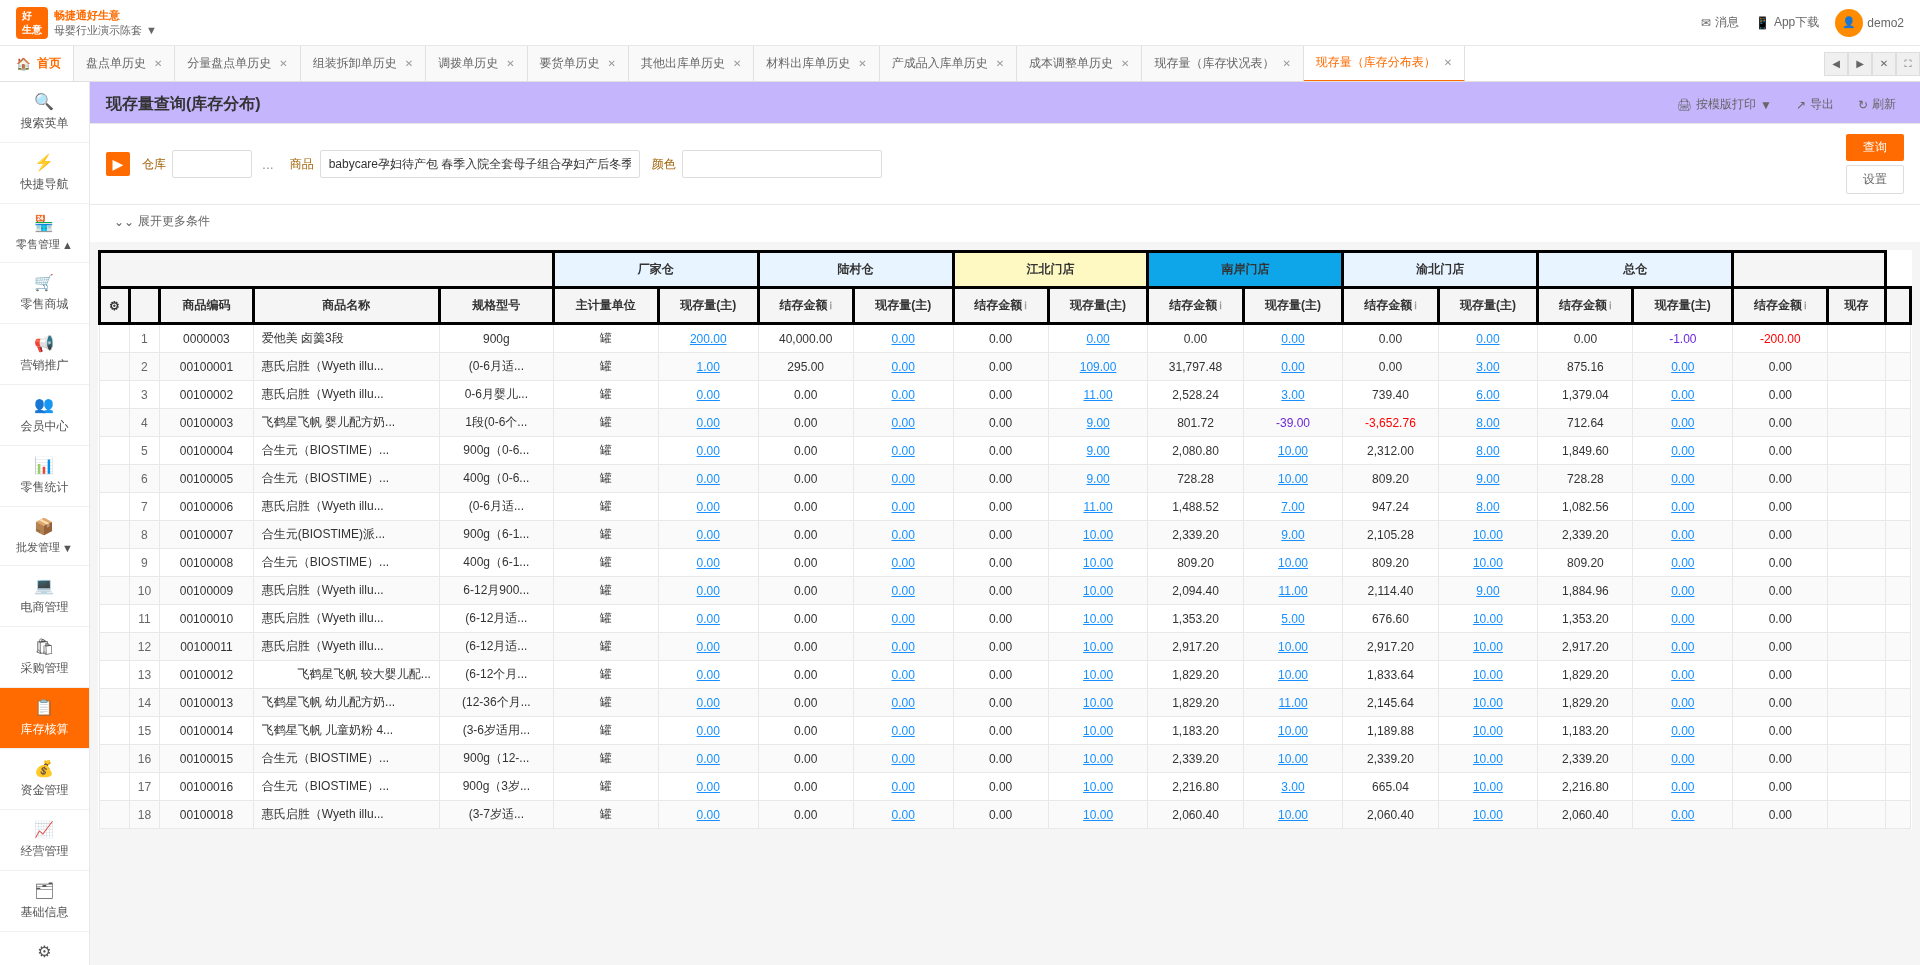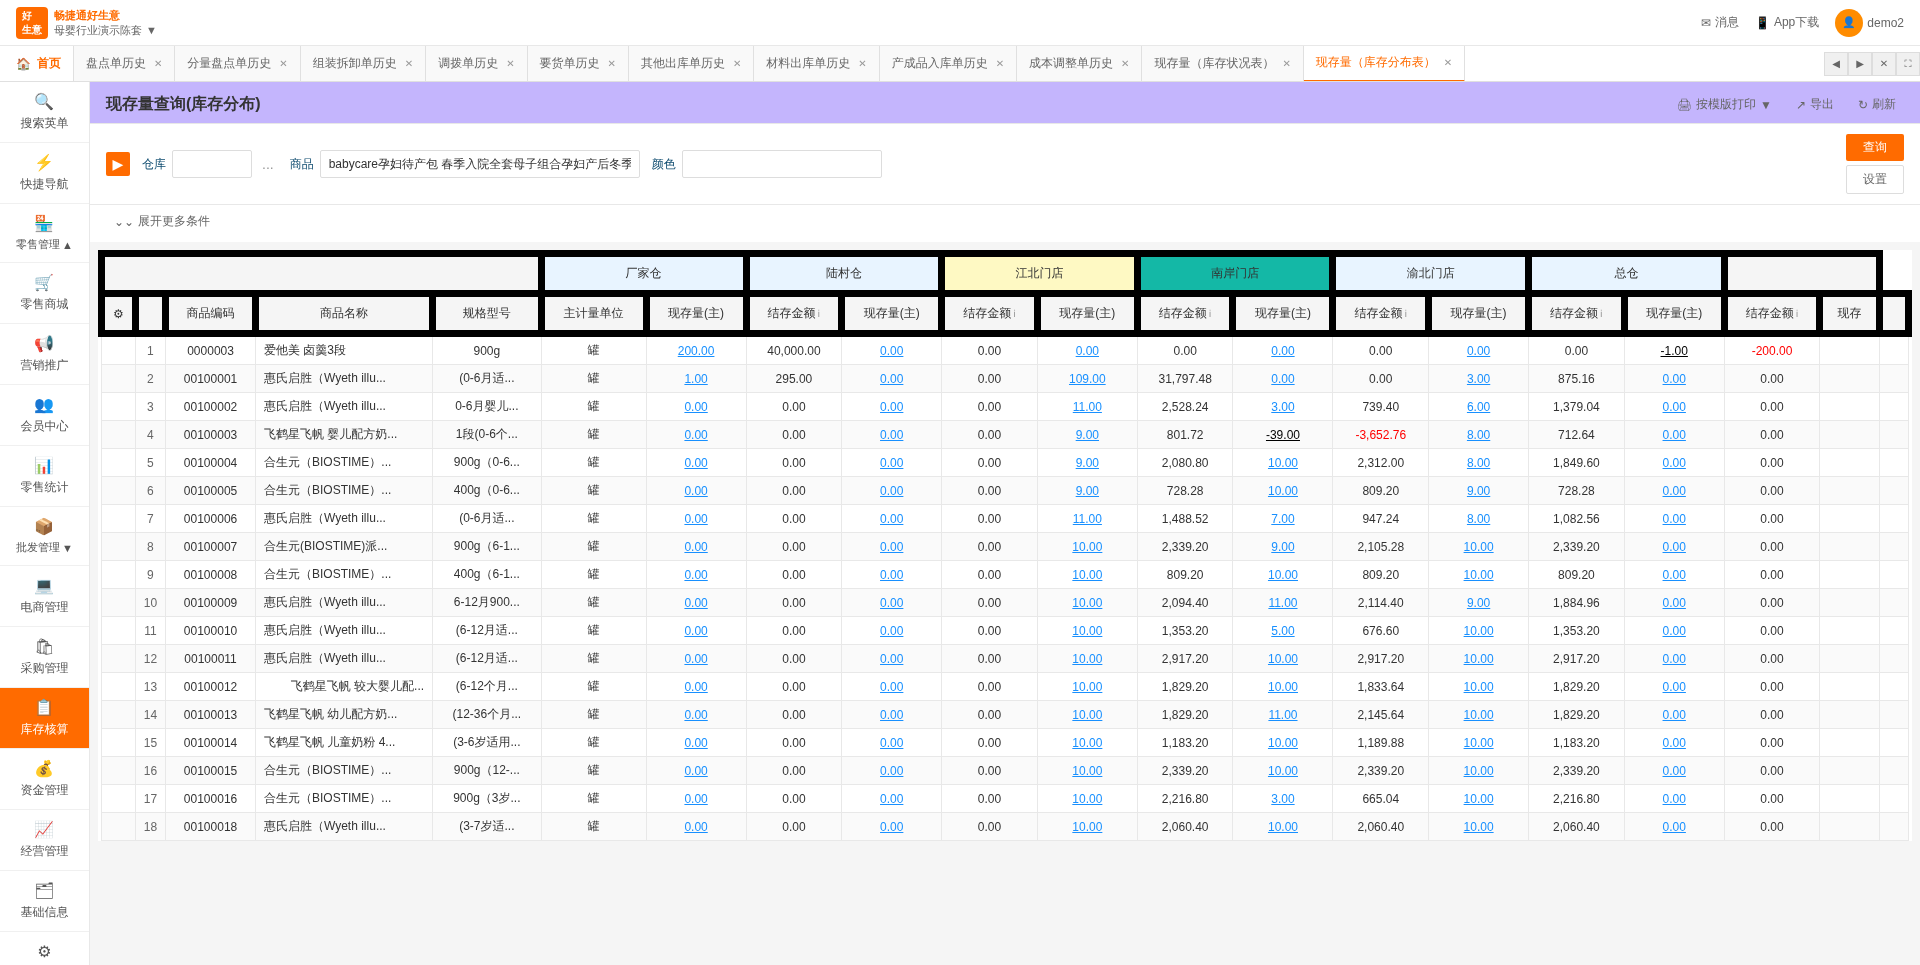--- a/index.html
+++ b/index.html
@@ -122,21 +122,21 @@
       align-items: center;
       justify-content: center;
       font-size: 14px;
       border-radius: 2px;
     }
     .search-field {
       display: flex;
       align-items: center;
       gap: 6px;
     }
-    .search-label { color: #0c4a6e; font-size: 12px; white-space: nowrap; }
+    .search-label { color: #a16207; font-size: 12px; white-space: nowrap; }
     .search-input {
       border: 1px solid #ddd;
       border-radius: 2px;
       padding: 4px 8px;
       font-size: 12px;
       height: 28px;
       width: 80px;
       outline: none;
     }
     .search-input-wide {
@@ -201,46 +201,46 @@
       padding: 8px;
     }
     table {
       width: 100%;
       border-collapse: collapse;
       background: #fff;
       font-size: 12px;
     }
     thead tr th {
       background: #f5f5f5;
-      border: 7px solid #000000;
+      border: 3px solid #000000;
       padding: 8px 8px;
       text-align: center;
       white-space: nowrap;
-      font-weight: 400;
+      font-weight: 700;
       color: #333;
     }
     thead tr.header-group th {
       background: #f5f5f5;
     }
     tbody tr td {
       border: 1px solid #e8e8e8;
       padding: 5px 8px;
       text-align: center;
       white-space: nowrap;
       color: #333;
     }
     tbody tr:nth-child(even) td { background: #fafafa; }
     tbody tr.summary-row td {
       background: #fff9e6;
       font-weight: bold;
       border-top: 2px solid #e0e0e0;
     }
     .num-link { color: #1890ff; text-decoration: underline; cursor: pointer; }
     .num-negative { color: #f00; }
-    .num-negative-link { color: #000000; text-decoration: underline; cursor: pointer; }
+    .num-negative-link { color: #6d28d9; cursor: pointer; }
     .col-num { color: #666; width: 30px; }
     .info-icon { color: #999; font-size: 10px; cursor: pointer; margin-left: 2px; }
 
     
     ::-webkit-scrollbar { width: 6px; height: 6px; }
     ::-webkit-scrollbar-thumb { background: #ccc; border-radius: 3px; }
     ::-webkit-scrollbar-track { background: #f5f5f5; }
 
     .search-row2 {
       background: #fff;
@@ -476,21 +476,21 @@
     </div>
 
     <div class="table-container">
       <table>
         <thead>
           <tr class="header-group">
             <th colspan="5"></th>
             <th colspan="2" style="text-align:center;background:#e8f4ff;">厂家仓</th>
             <th colspan="2" style="text-align:center;background:#e8f4ff;">陆村仓</th>
             <th colspan="2" style="text-align:center;background:#fef9c3;">江北门店</th>
-            <th colspan="2" style="text-align:center;background:#14b8a6;">南岸门店</th>
+            <th colspan="2" style="text-align:center;background:#0ea5e9;">南岸门店</th>
             <th colspan="2" style="text-align:center;background:#e8f4ff;">渝北门店</th>
             <th colspan="2" style="text-align:center;background:#e8f4ff;">总仓</th>
             <th colspan="2"></th>
           </tr>
           <tr>
             <th style="width:28px;">⚙</th>
             <th></th>
             <th>商品编码</th>
             <th>商品名称</th>
             <th>规格型号</th>

